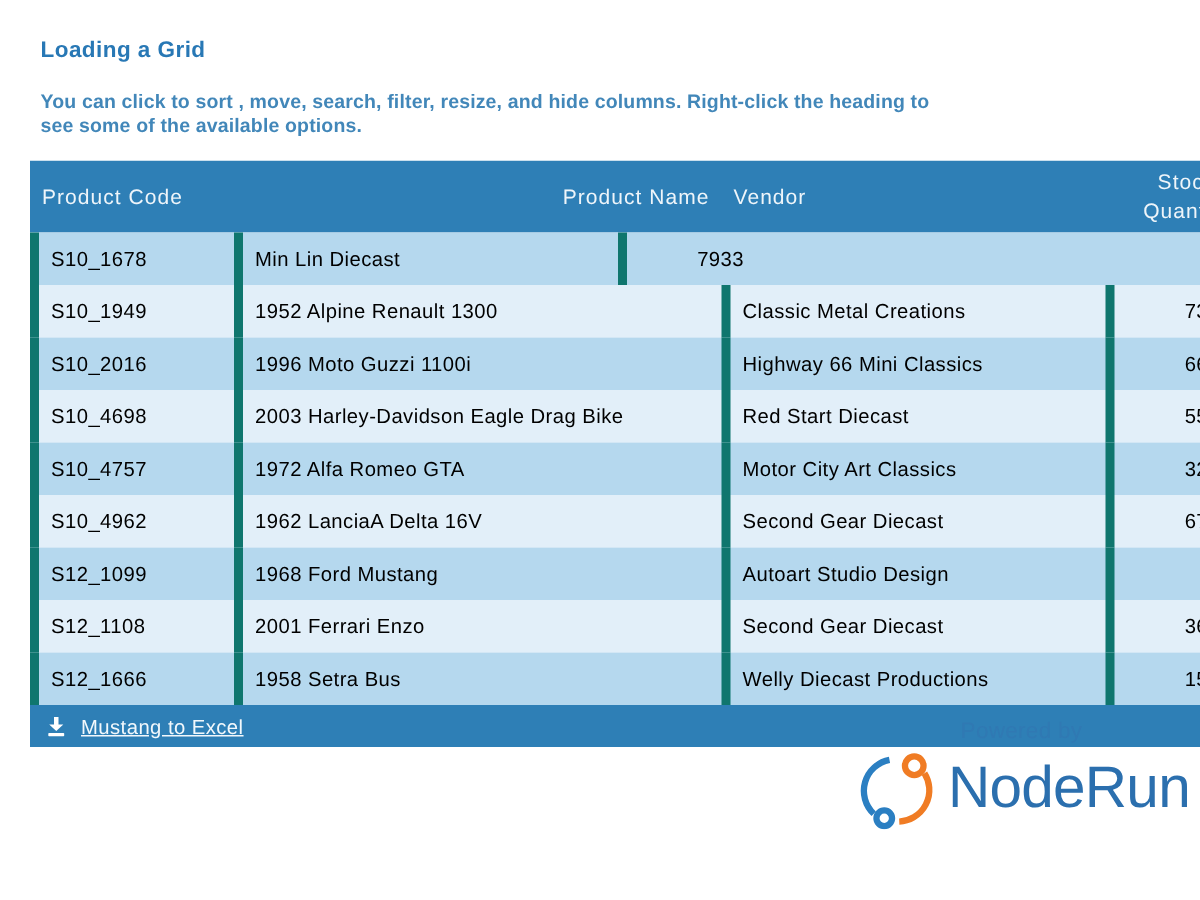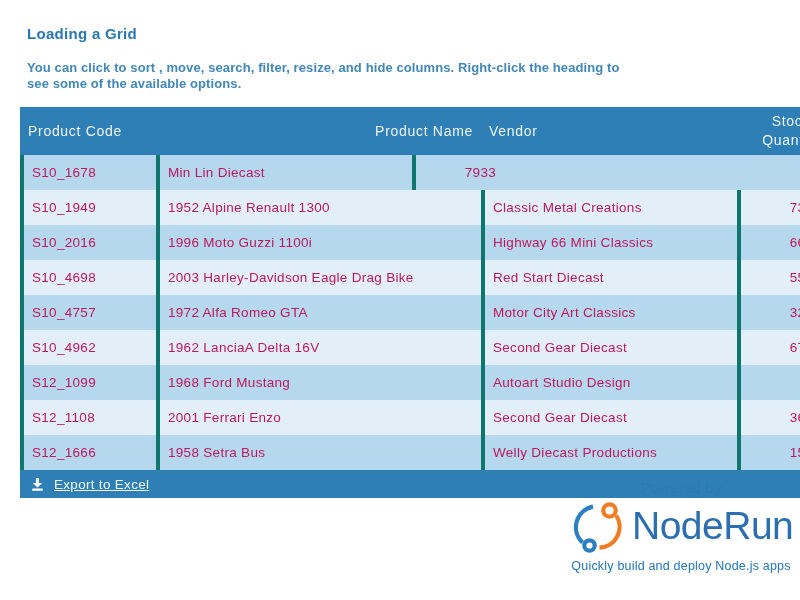--- a/index.html
+++ b/index.html
@@ -43,22 +43,22 @@
   .hc4 { width: 108px; justify-content: center; }
   .hc4 .hlabel { width: 78px; text-align: center; line-height: 19px; }
 
   .grid-row { display: flex; height: 35px; }
   .grid-row.odd  { background: #b5d8ee; }
   .grid-row.even { background: #e2eff9; }
   .cell {
     box-sizing: border-box;
     display: flex; align-items: center;
     padding: 0 8px;
-    font-size: 13.5px; color: #be185d; letter-spacing: 0.3px;
-    border-left: 4px solid #0f766e;
+    font-size: 13.5px; color: #000000; letter-spacing: 0.3px;
+    border-left: 6px solid #0f766e;
     white-space: nowrap; overflow: hidden;
   }
   .c1 { width: 136px; }
   .c2 { width: 325px; }
   .c3 { width: 256px; }
   .c4 { width: 108px; justify-content: flex-end; padding-right: 24px; }
 
   .grid-footer {
     display: flex; align-items: center;
     height: 28px; background: #2e7fb6;
@@ -179,31 +179,30 @@
         <div class="cell c4">1579</div>
       </div>
 
     </div>
 
     <div class="grid-footer">
       <svg class="dl-icon" viewBox="0 0 15 15">
         <path d="M6 1 h3 v5 h3.2 L7.5 10.4 2.8 6 H6 Z" fill="#ffffff"></path>
         <rect x="2.2" y="11.6" width="10.6" height="2.2" rx="0.5" fill="#ffffff"></rect>
       </svg>
-      <span class="export-link">Export to Excel</span>
+      <span class="export-link">Mustang to Excel</span>
     </div>
 
   </div>
 </div>
 
 <div class="brand">
   <div class="powered-by">Powered by</div>
   <div class="brand-row">
     <svg class="brand-logo" viewBox="0 0 55 55">
       <path d="M 24 8.6 A 21 21 0 0 0 13.5 44.5" fill="none" stroke="#2b7fc2" stroke-width="4.2"></path>
       <path d="M 47.3 17.5 A 21 21 0 0 1 30.5 49.7" fill="none" stroke="#f07c24" stroke-width="4.2"></path>
       <circle cx="40.5" cy="12.5" r="6.2" fill="none" stroke="#f07c24" stroke-width="4.2"></circle>
       <circle cx="20.5" cy="47.5" r="5.2" fill="none" stroke="#2b7fc2" stroke-width="4.2"></circle>
     </svg>
     <span class="brand-name">NodeRun</span>
   </div>
-  <div class="tagline">Quickly build and deploy Node.js apps</div>
 </div>
 
 </body></html>

